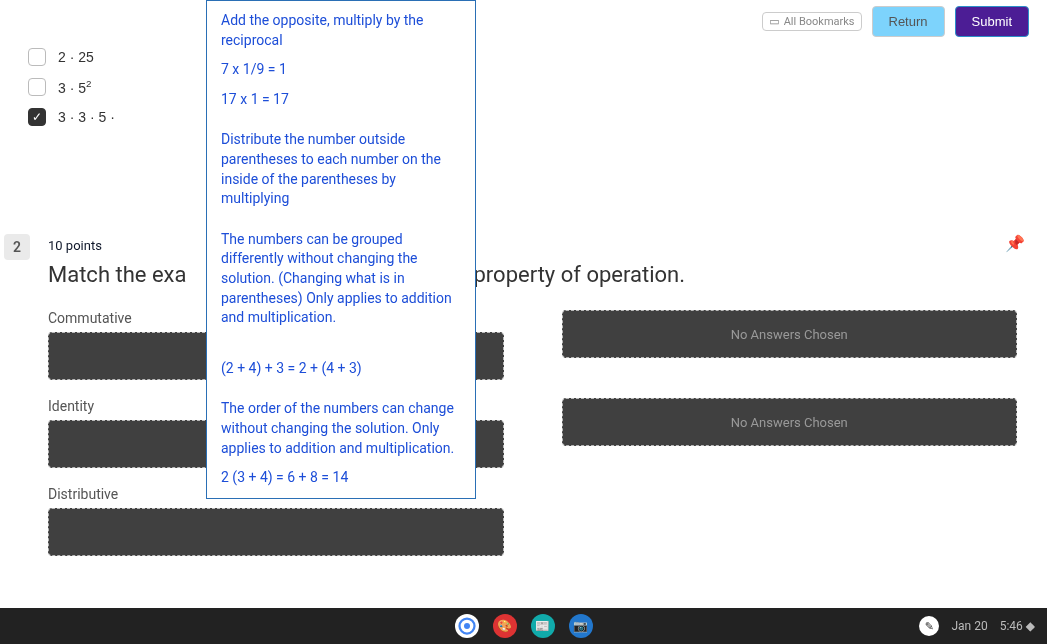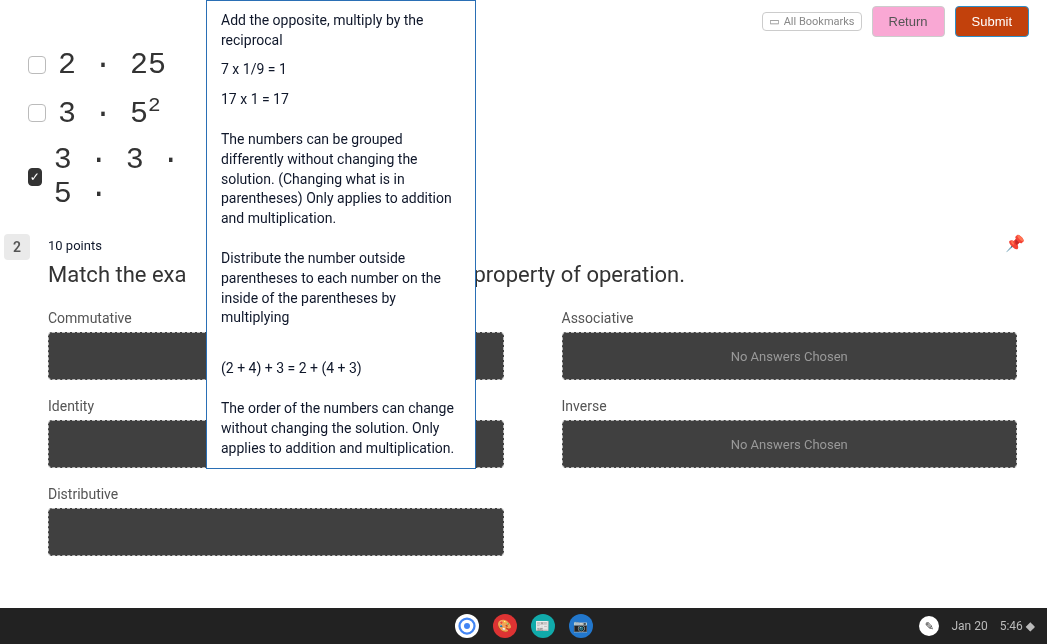--- a/index.html
+++ b/index.html
@@ -11,54 +11,54 @@
   overflow: hidden;
   position: relative;
   color: #333;
 }
 .topbar {
   position: absolute; top: 6px; right: 18px; display: flex; gap: 10px; align-items: center;
 }
 .btn {
   padding: 7px 16px; border-radius: 4px; font-size: 13px; cursor: pointer; border: 1px solid #ccc;
 }
-.btn-return { background: #f9a8d4; color: #555; }
-.btn-submit { background: #c2410c; color: #fff; border-color: #2c8fc9; }
+.btn-return { background: #7dd3fc; color: #555; }
+.btn-submit { background: #4c1d95; color: #fff; border-color: #2c8fc9; }
 .bookmark-badge { font-size:11px;color:#888;border:1px solid #ccc;padding:2px 6px;border-radius:4px;display:flex;align-items:center;gap:4px;}
 .content-pane {
   position: absolute; left: 0; top: 0; right: 0; bottom: 36px; background: #fff;
 }
 .left-col {
   position: absolute; left: 28px; top: 36px; width: 170px;
 }
 .option-row { display:flex; align-items:center; gap:12px; margin: 12px 0; }
 .chk {
   width:18px;height:18px;border:1px solid #bbb;border-radius:4px;display:inline-flex;align-items:center;justify-content:center;font-size:12px;color:#333;background:#fff;
 }
 .chk.checked{ background:#333;color:#fff;border-color:#333; }
-.opt-text { font-size: 30px; font-family: Liberation Mono, monospace; }
+.opt-text { font-size: 14px; font-family: Liberation Sans, sans-serif; }
 sup{font-size:.7em;}
 .qnum {
   position:absolute; left:4px; top:234px; width:26px;height:26px;background:#eaeaea;color:#555;border-radius:4px;display:flex;align-items:center;justify-content:center;font-size:14px;font-weight:600;
 }
 .qpoints { position:absolute; left:48px; top:238px; font-size:13px;color:#0f172a;}
 .qtitle { position:absolute; left:48px; top:262px; font-size:22px;color:#333;}
 .qtitle .right { margin-left: 246px; }
 .match-grid {
   position:absolute; left:48px; top:310px; right:30px; display:grid; grid-template-columns: 1fr 1fr; gap: 18px 58px;
 }
 .match-cell{}
 .match-label{ font-size:14px;color:#555;margin-bottom:6px; }
 .match-drop{
   border:1.5px dashed #bbb; min-height:48px;border-radius:4px;display:flex;align-items:center;justify-content:center;color:#999;font-size:13px;background:#404040;
 }
 .star-icon{ position:absolute; right:22px; top:234px; color:#888;font-size:16px;}
 .dropdown-panel{
   position:absolute; left:206px; top:0; width:270px; background:#fff; border:1.5px solid #2a6fb5; z-index:20;
-  font-size:14px; color:#0f172a; line-height:1.4;
+  font-size:14px; color:#1d4ed8; line-height:1.4;
 }
 .dd-item{ padding:10px 14px; }
 .dd-item + .dd-item{ border-top:1px solid rgba(0,0,0,0); }
 .taskbar{
   position:absolute; left:0;right:0;bottom:0;height:36px;background:#222;display:flex;align-items:center;justify-content:center;gap:14px;
 }
 .tb-icon{width:24px;height:24px;border-radius:50%;display:flex;align-items:center;justify-content:center;font-size:12px;font-weight:bold;}
 .tb-chrome{background:#fff;}
 .tb-red{background:#d33; color:#fff;}
 .tb-teal{background:#1aa;color:#fff;}
@@ -101,51 +101,50 @@
     <span>Match the exa</span><span class="right">ach property of operation.</span>
   </div>
   <span class="star-icon">📌</span>
 
   <div class="match-grid">
     <div class="match-cell">
       <div class="match-label">Commutative</div>
       <div class="match-drop"></div>
     </div>
     <div class="match-cell">
-      <div class="match-label">Associative</div>
       <div class="match-drop">No Answers Chosen</div>
     </div>
     <div class="match-cell">
       <div class="match-label">Identity</div>
       <div class="match-drop"></div>
     </div>
     <div class="match-cell">
-      <div class="match-label">Inverse</div>
       <div class="match-drop">No Answers Chosen</div>
     </div>
     <div class="match-cell">
       <div class="match-label">Distributive</div>
       <div class="match-drop"></div>
     </div>
     <div class="match-cell"></div>
   </div>
 
   <div class="dropdown-panel">
     <div class="dd-item">
       <div>Add the opposite, multiply by the reciprocal</div>
       <div style="margin-top:10px">7 x 1/9 = 1</div>
       <div style="margin-top:10px">17 x 1 = 17</div>
     </div>
+    <div class="dd-item">Distribute the number outside parentheses to each number on the inside of the parentheses by multiplying</div>
     <div class="dd-item">The numbers can be grouped differently without changing the solution. (Changing what is in parentheses) Only applies to addition and multiplication.</div>
-    <div class="dd-item">Distribute the number outside parentheses to each number on the inside of the parentheses by multiplying</div>
     <div class="dd-item">
       <div style="margin-top:10px">(2 + 4) + 3 = 2 + (4 + 3)</div>
     </div>
     <div class="dd-item">
       <div>The order of the numbers can change without changing the solution. Only applies to addition and multiplication.</div>
+      <div style="margin-top:10px">2 (3 + 4) = 6 + 8 = 14</div>
     </div>
   </div>
 
 </div>
 
 <div class="taskbar">
   <div class="tb-icon tb-chrome">
     <svg width="18" height="18" viewBox="0 0 24 24">
         <circle cx="12" cy="12" r="10" fill="#fff" stroke="#4285F4" stroke-width="3"></circle>
         <circle cx="12" cy="12" r="4" fill="#4285F4"></circle>

